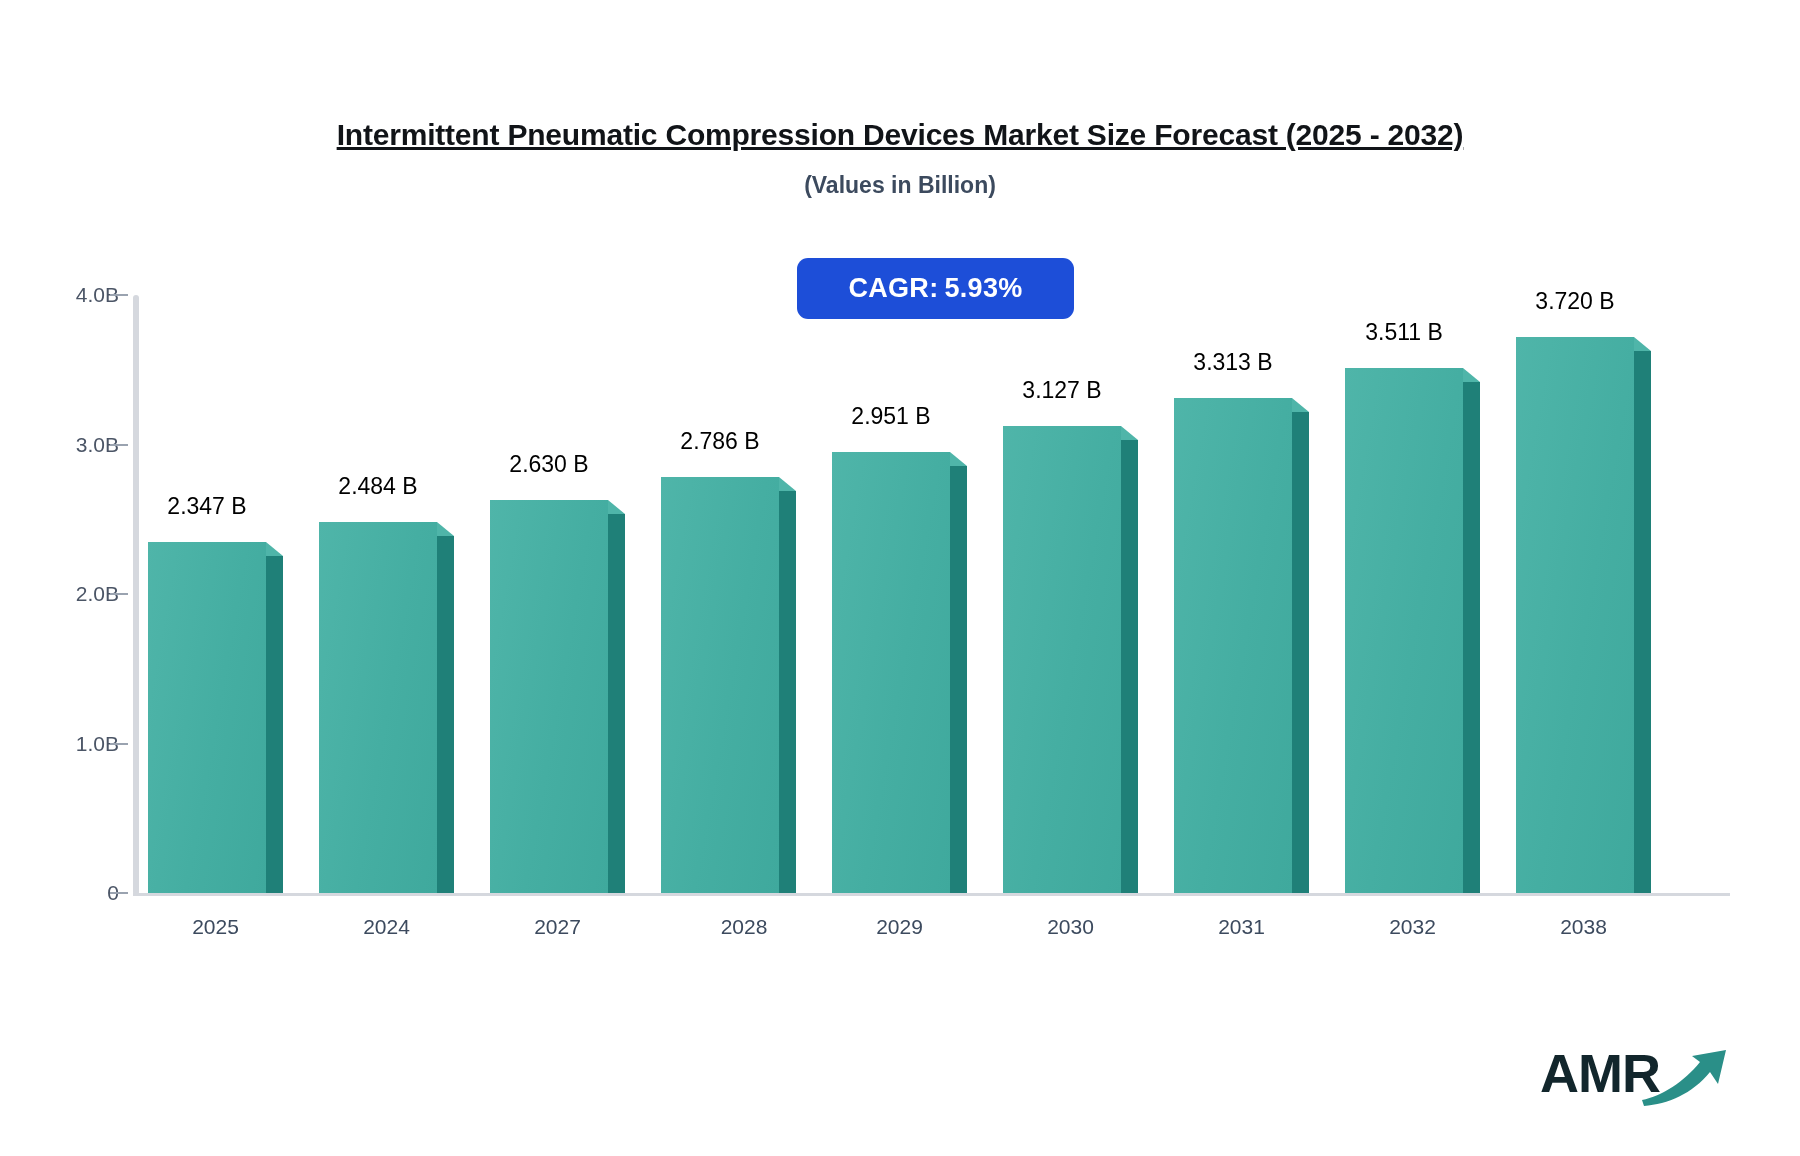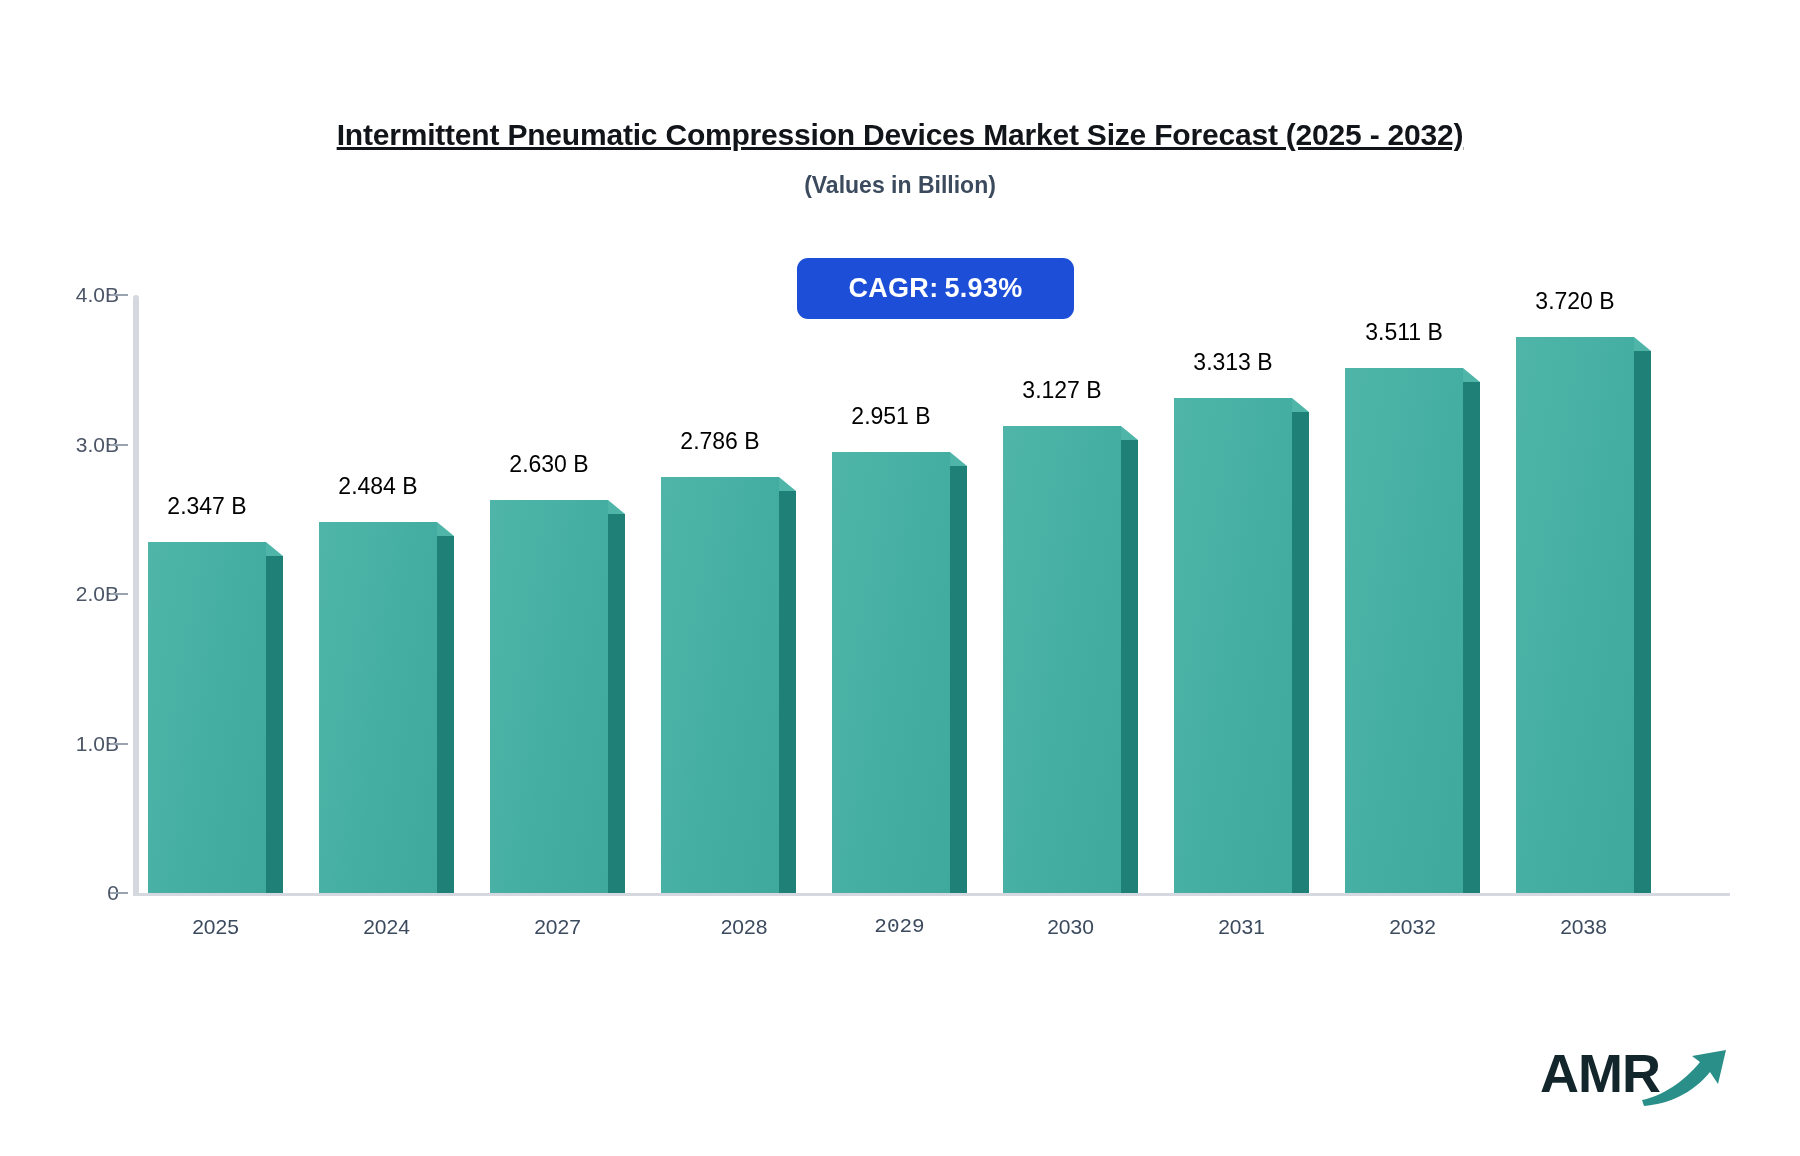--- a/index.html
+++ b/index.html
@@ -251,21 +251,21 @@
         <div class="bar-side" style="height: 542.14px;"></div>
         <div class="bar-top" style="bottom: 542.14px; border-width: 14px 0px 0px 17px; border-color: transparent transparent transparent rgb(79, 181, 169);"></div>
         <div class="bar-value" style="bottom: 578.14px;">3.720 B</div>
       </div>
     </div>
   <div id="x-ticks">
       <div class="x-tick-label" style="left: 135.5px;">2025</div>
       <div class="x-tick-label" style="left: 306.5px;">2024</div>
       <div class="x-tick-label" style="left: 477.5px;">2027</div>
       <div class="x-tick-label" style="left: 664px;">2028</div>
-      <div class="x-tick-label" style="left: 819.5px; font-family: Liberation Mono, monospace;">2029</div>
+      <div class="x-tick-label" style="left: 819.5px;">2029</div>
       <div class="x-tick-label" style="left: 990.5px;">2030</div>
       <div class="x-tick-label" style="left: 1161.5px;">2031</div>
       <div class="x-tick-label" style="left: 1332.5px;">2032</div>
       <div class="x-tick-label" style="left: 1503.5px;">2038</div>
     </div>
 </div>
 
 <div id="amr-logo">
   <div id="amr-logo-text">AMR</div>
   <div id="amr-logo-arrow">

